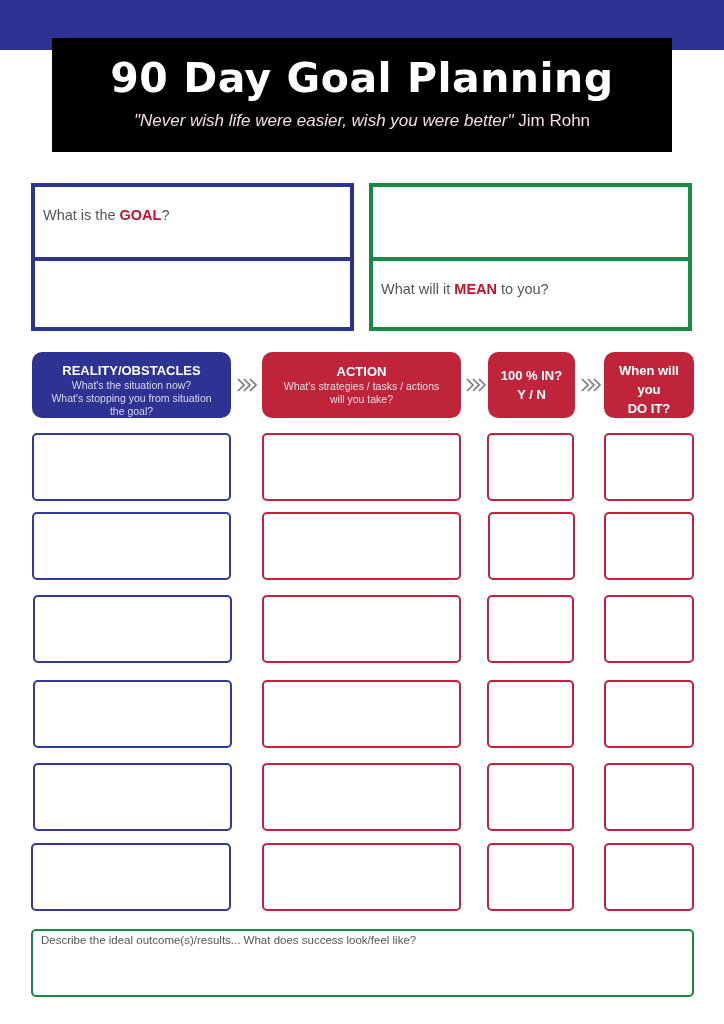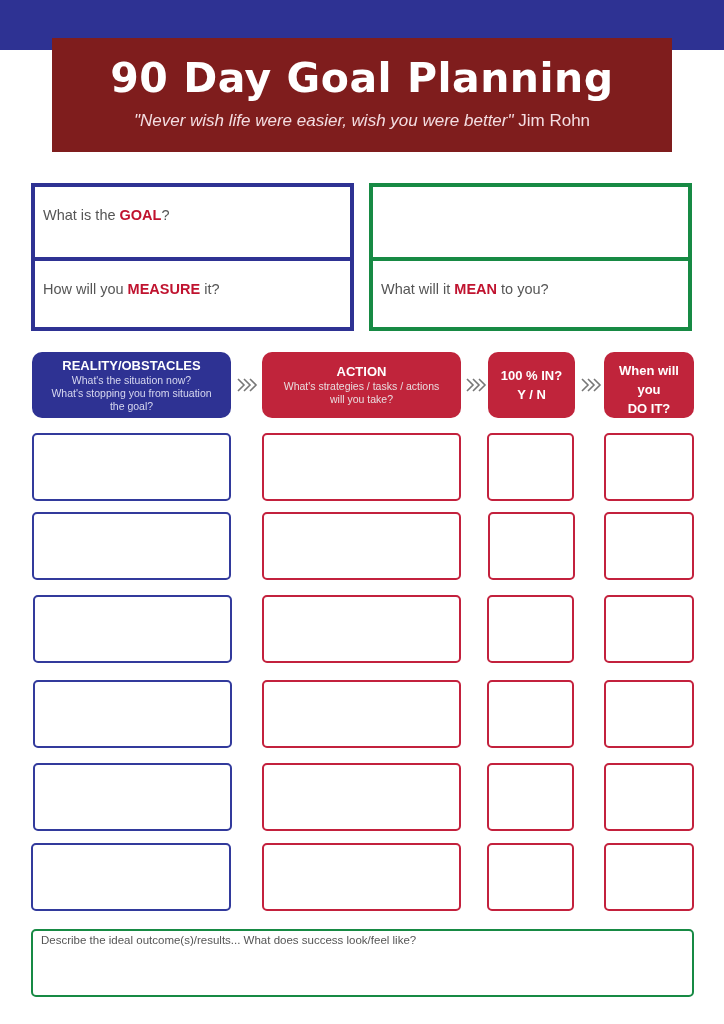--- a/index.html
+++ b/index.html
@@ -3,21 +3,21 @@
 <meta charset="utf-8">
 <style>
   html, body { margin: 0; padding: 0; }
   body {
     width: 724px; height: 1024px; position: relative; overflow: hidden;
     background: #ffffff; font-family: "Liberation Sans", sans-serif; color: #555;
   }
   .topbar { position: absolute; left: 0; top: 0; width: 724px; height: 50px; background: #2e3293; }
   .banner {
     position: absolute; left: 52px; top: 38px; width: 620px; height: 114px;
-    background: #7f1d1d; text-align: center; color: #fff;
+    background: #000000; text-align: center; color: #fff;
   }
   .banner h1 {
     margin: 0; padding-top: 16px; font-size: 41px; font-weight: bold; letter-spacing: 0.5px;
     font-family: "DejaVu Sans", sans-serif; line-height: 48px;
   }
   .banner .quote { margin-top: 8px; font-size: 17px; line-height: 22px; color: #f3dde1; }
   .banner .quote i { font-style: italic; }
 
   .qbox { position: absolute; box-sizing: border-box; border: 4px solid; background: #fff; }
   .qbox.blue { border-color: #2e3293; }
@@ -61,33 +61,30 @@
     <i>"Never wish life were easier, wish you were better"</i>
     <span>Jim Rohn</span>
   </div>
 </div>
 
 <div class="qbox blue" style="left:31px; top:183px; width:323px; height:148px;">
   <div class="cell" style="top:0; height:70px;">
     <span>What is the </span><span class="hl">GOAL</span><span>?</span>
   </div>
   <div class="divider" style="top:70px;"></div>
-  <div class="cell" style="top:74px; height:66px;">
-    <span>How will you </span><span class="hl">MEASURE</span><span> it?</span>
-  </div>
 </div>
 
 <div class="qbox green" style="left:369px; top:183px; width:323px; height:148px;">
   <div class="divider" style="top:70px;"></div>
   <div class="cell" style="top:74px; height:82px;">
     <span>What will it </span><span class="hl">MEAN</span><span> to you?</span>
   </div>
 </div>
 
-<div class="hdr blue" style="left:32px; top:352px; width:199px; height:66px;">
+<div class="hdr blue" style="left:32px; top:352px; width:199px; height:66px;justify-content:flex-end;">
   <div class="t">REALITY/OBSTACLES</div>
   <div class="s">What's the situation now?</div>
   <div class="s">What's stopping you from situation</div>
   <div class="s">the goal?</div>
 </div>
 
 <svg class="chev" style="left:236px; top:377px;" viewBox="0 0 22 16">
   <path d="M2 2 L8 8 L2 14 M8 2 L14 8 L8 14 M14 2 L20 8 L14 14" fill="none" stroke="#777" stroke-width="1.6"></path>
 </svg>
 

